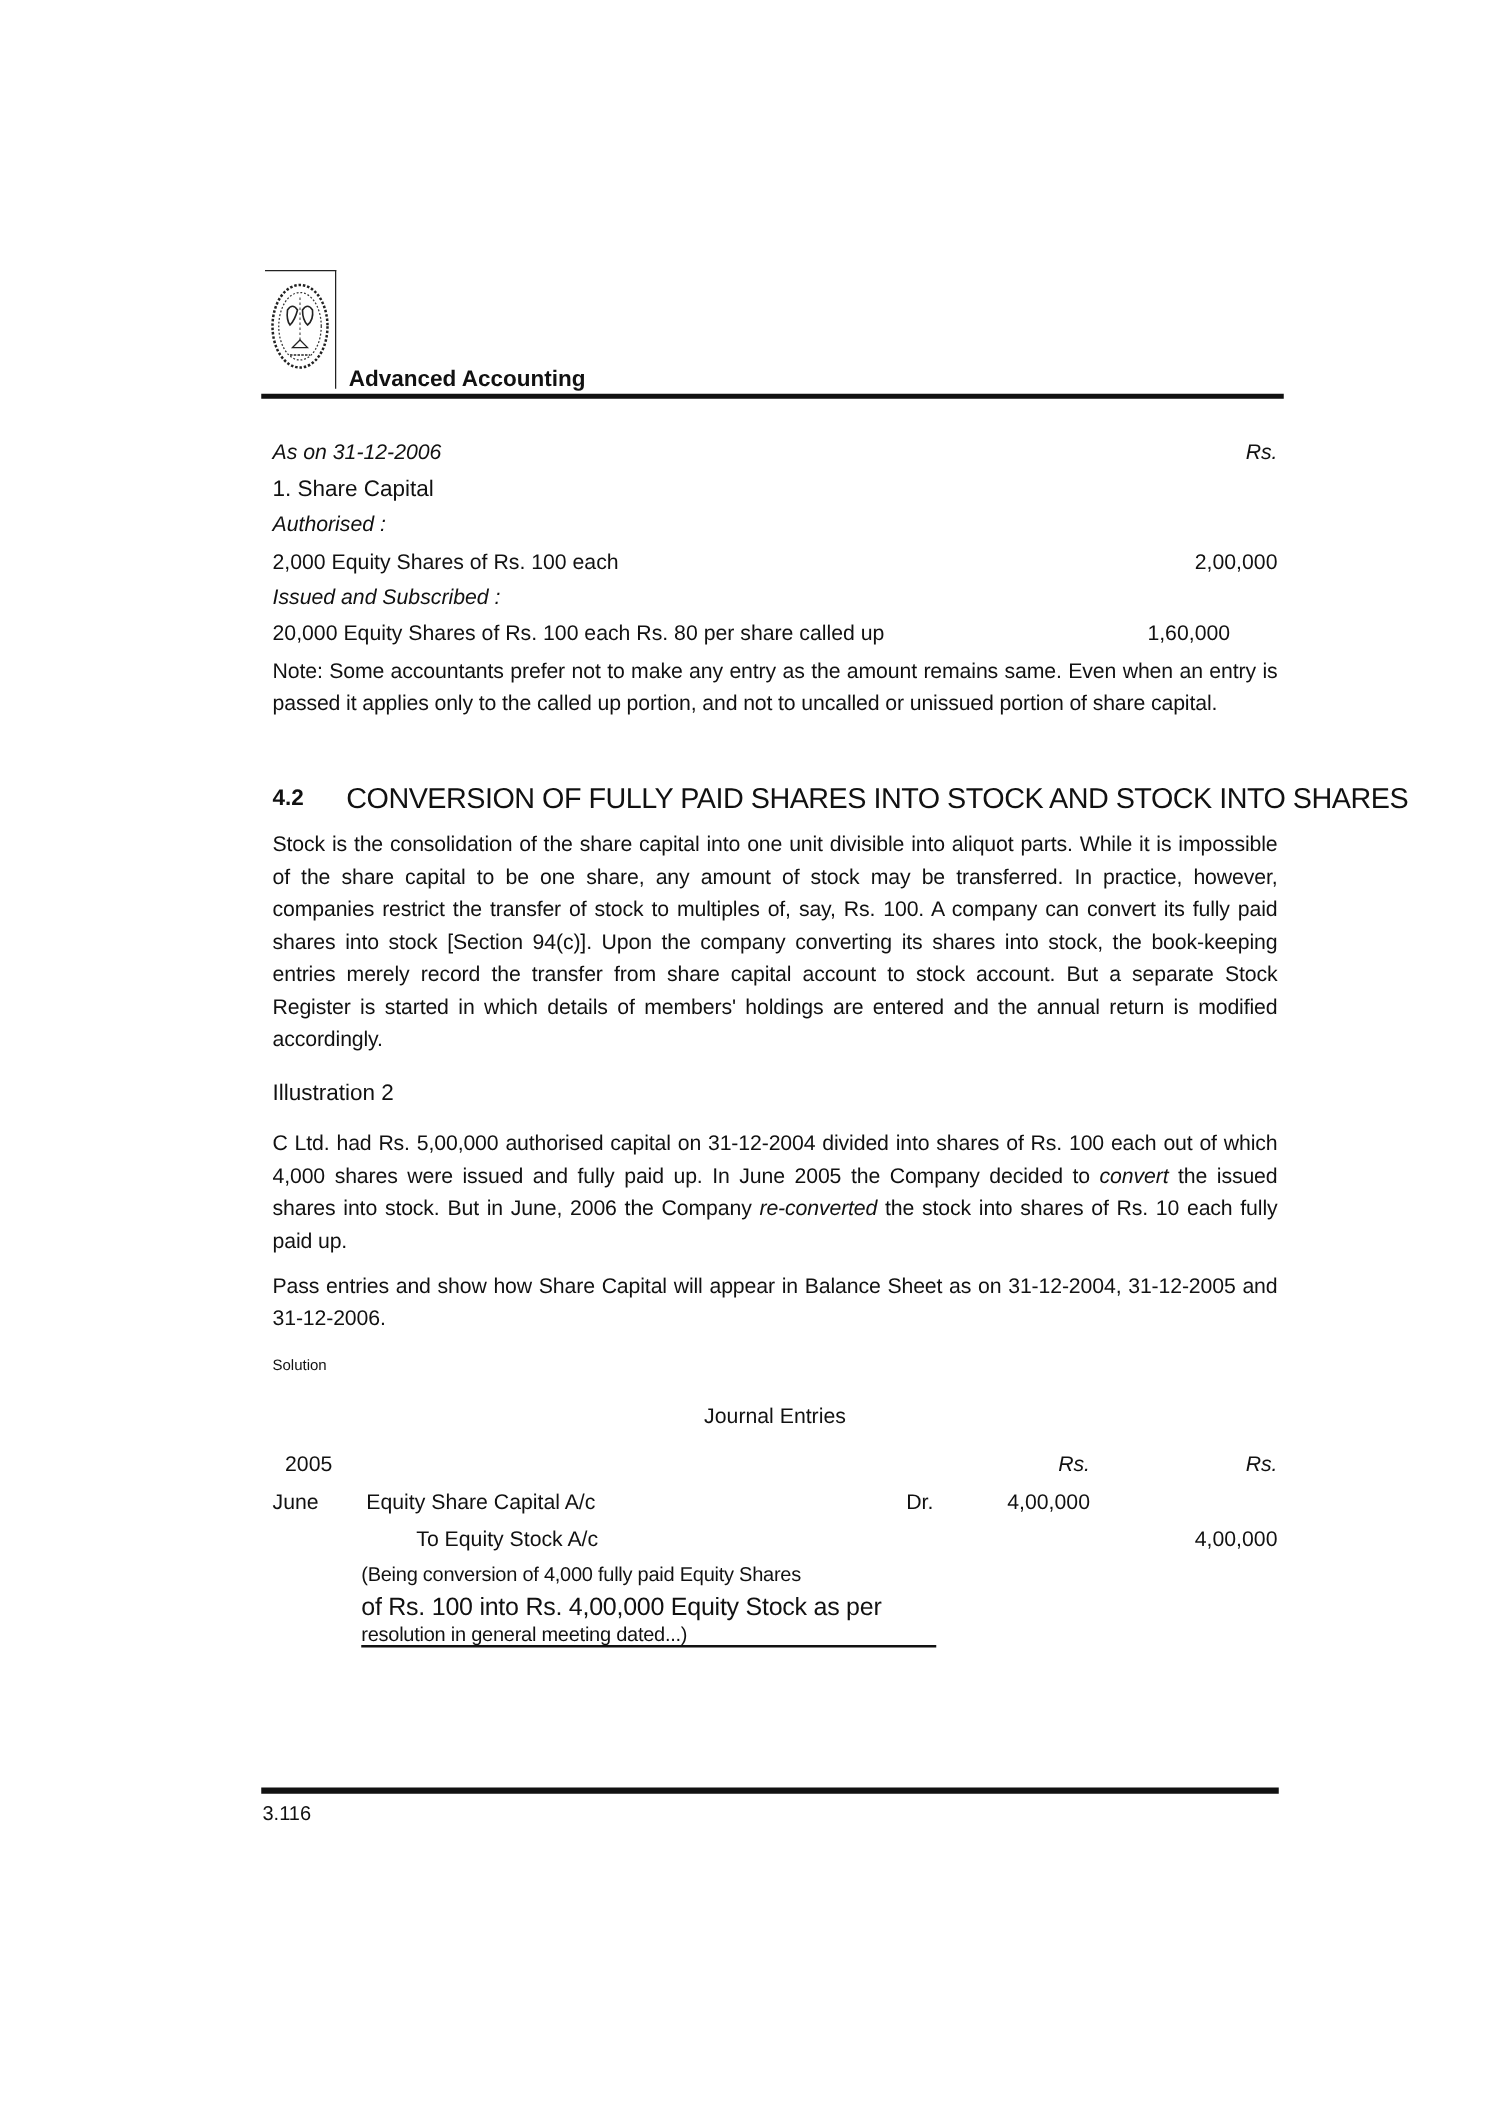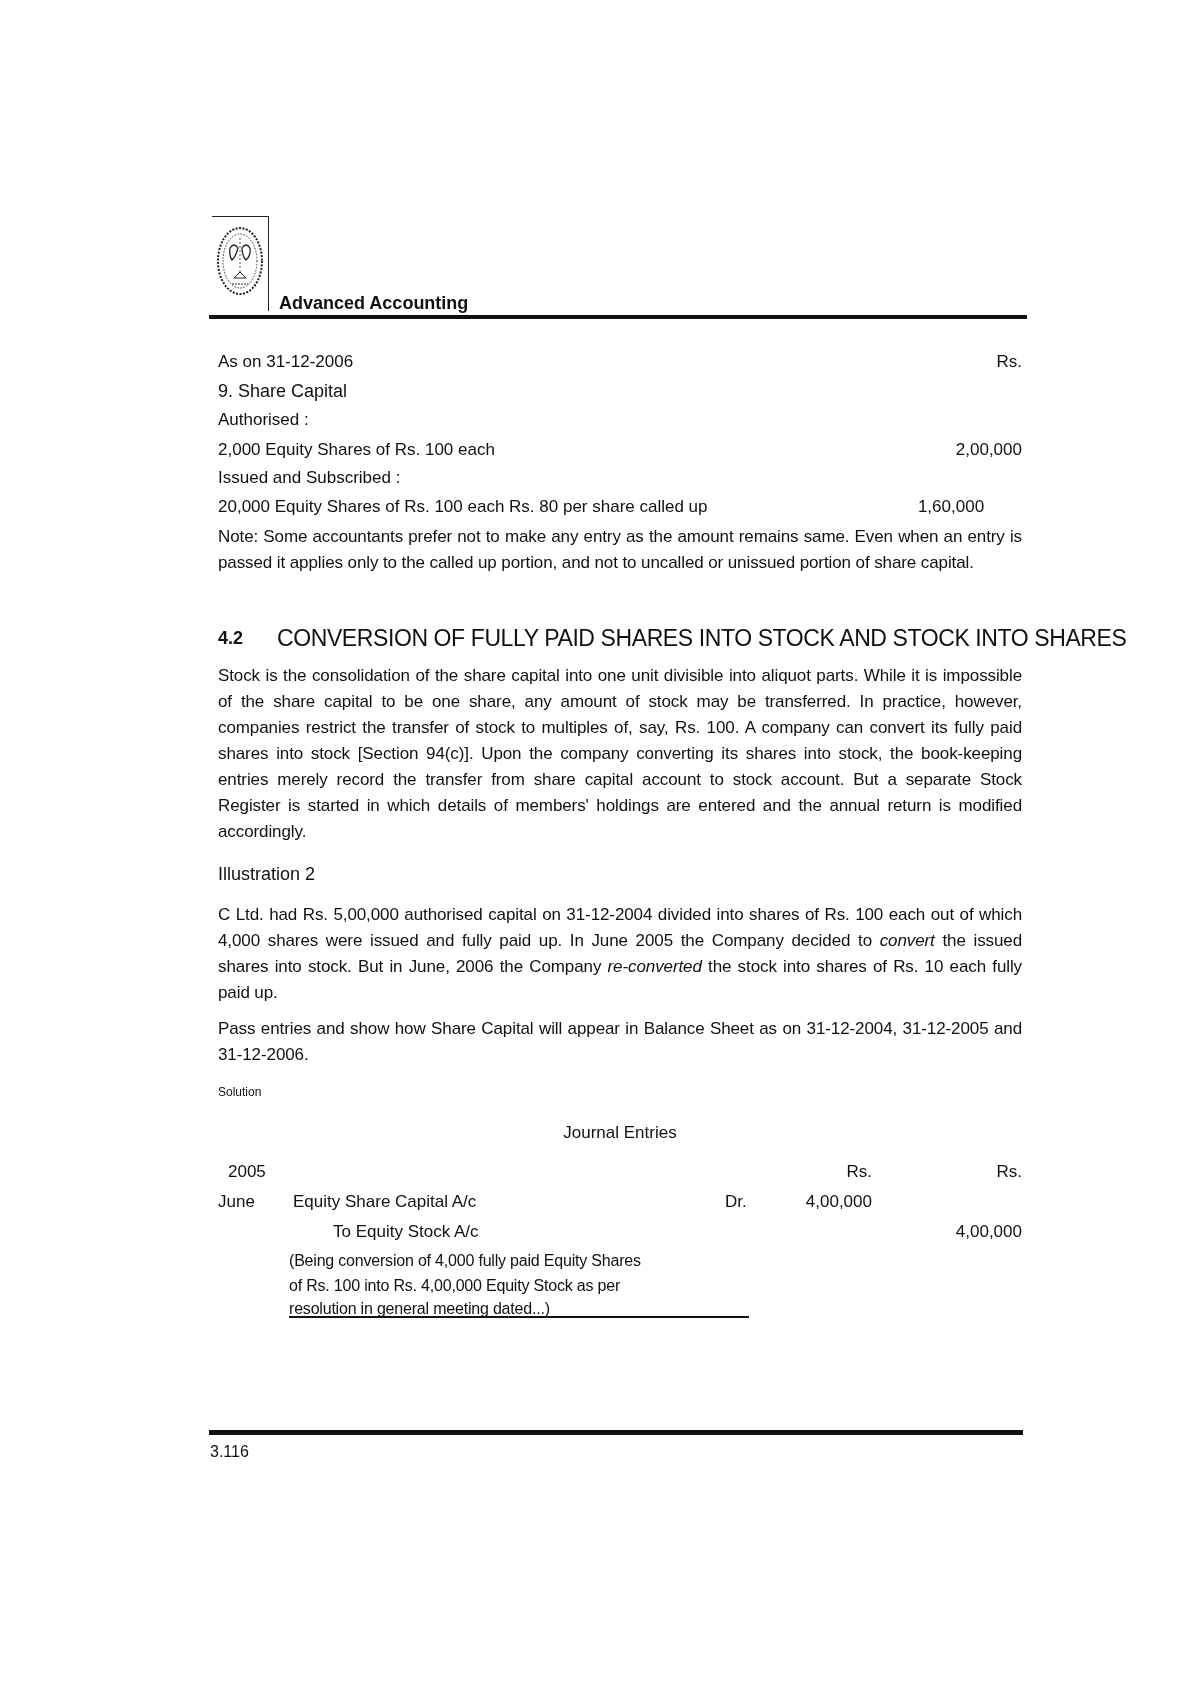--- a/index.html
+++ b/index.html
@@ -2,21 +2,21 @@
 <html><head>
 <meta charset="utf-8">
 <style>
   html, body { margin: 0; padding: 0; background: #ffffff; }
   body {
     width: 1200px; height: 1698px; position: relative; overflow: hidden;
     font-family: "Liberation Sans", sans-serif; color: #111;
   }
   .abs { position: absolute; }
   .txt { font-size: 17px; line-height: 20px; white-space: nowrap; }
-  .ital { }
+  .ital { font-style: italic; }
   .justify {
     position: absolute; left: 218px; width: 804px;
     font-size: 17px; line-height: 26px; text-align: justify;
     letter-spacing: -0.1px;
   }
 
   
   .logo-box {
     position: absolute; left: 212px; top: 216px; width: 57px; height: 95px;
     border-top: 1.5px solid #222; border-right: 1.5px solid #222;
@@ -55,21 +55,21 @@
   <path d="M26 24 q4 -6 8 0 q1 8 -4 12 q-4 -4 -4 -12z" fill="none" stroke="#222" stroke-width="1.3"></path>
   <line x1="24" y1="14" x2="24" y2="50" stroke="#333" stroke-width="0.8" stroke-dasharray="2 2"></line>
   <path d="M18 54 l6 -6 l6 6 z" fill="none" stroke="#222" stroke-width="1"></path>
   <line x1="16" y1="60" x2="32" y2="60" stroke="#222" stroke-width="1.2" stroke-dasharray="2 1"></line>
 </svg>
 <div class="running-head">Advanced Accounting</div>
 <div class="top-rule"></div>
 
 <div class="abs txt ital" style="left:218px; top:352px;">As on 31-12-2006</div>
 <div class="abs txt ital right" style="left:960px; width:62px; top:352px;">Rs.</div>
-<div class="abs txt" style="left:218px; top:381px; font-size:18px;">9. Share Capital</div>
+<div class="abs txt" style="left:218px; top:381px; font-size:18px;">1. Share Capital</div>
 <div class="abs txt ital" style="left:218px; top:410px;">Authorised :</div>
 <div class="abs txt" style="left:218px; top:440px;">2,000 Equity Shares of Rs. 100 each</div>
 <div class="abs txt right" style="left:880px; width:142px; top:440px;">2,00,000</div>
 <div class="abs txt ital" style="left:218px; top:468px;">Issued and Subscribed :</div>
 <div class="abs txt" style="left:218px; top:497px;">20,000 Equity Shares of Rs. 100 each Rs. 80 per share called up</div>
 <div class="abs txt right" style="left:880px; width:142px; top:497px;text-align:center;">1,60,000</div>
 
 <div class="justify" style="top:524px;">Note: Some accountants prefer not to make any entry as the amount remains same. Even when an entry is passed it applies only to the called up portion, and not to uncalled or unissued portion of share capital.</div>
 
 <div class="abs txt" style="left:218px; top:628px; font-size:18px;">
@@ -91,20 +91,20 @@
   <div class="abs txt ital right" style="left:950px; width:72px; top:1162px;">Rs.</div>
 
   <div>
     <div class="abs txt" style="left:218px; top:1192px;">June</div>
     <div class="abs txt" style="left:293px; top:1192px;">Equity Share Capital A/c</div>
     <div class="abs txt" style="left:725px; top:1192px;">Dr.</div>
     <div class="abs txt right" style="left:772px; width:100px; top:1192px;">4,00,000</div>
     <div class="abs txt" style="left:333px; top:1222px;">To Equity Stock A/c</div>
     <div class="abs txt right" style="left:922px; width:100px; top:1222px;">4,00,000</div>
     <div class="abs txt" style="left:289px; top:1251px; font-size:16px; letter-spacing:-0.2px;">(Being conversion of 4,000 fully paid  Equity Shares</div>
-    <div class="abs txt" style="left:289px; top:1276px; font-size:16px; letter-spacing:-0.2px;">of Rs. 100 into  Rs. 4,00,000 Equity Stock as per</div>
+    <div class="abs txt" style="left:289px; top:1276px; font-size:20px; letter-spacing:-0.2px;">of Rs. 100 into  Rs. 4,00,000 Equity Stock as per</div>
     <div class="abs txt" style="left:289px; top:1299px; font-size:16px; letter-spacing:-0.2px;">resolution in general meeting dated...)</div>
     <div class="underline-bar"></div>
   </div>
 </div>
 
 <div class="bottom-rule"></div>
 <div class="page-number">3.116</div>
 
 </body></html>

